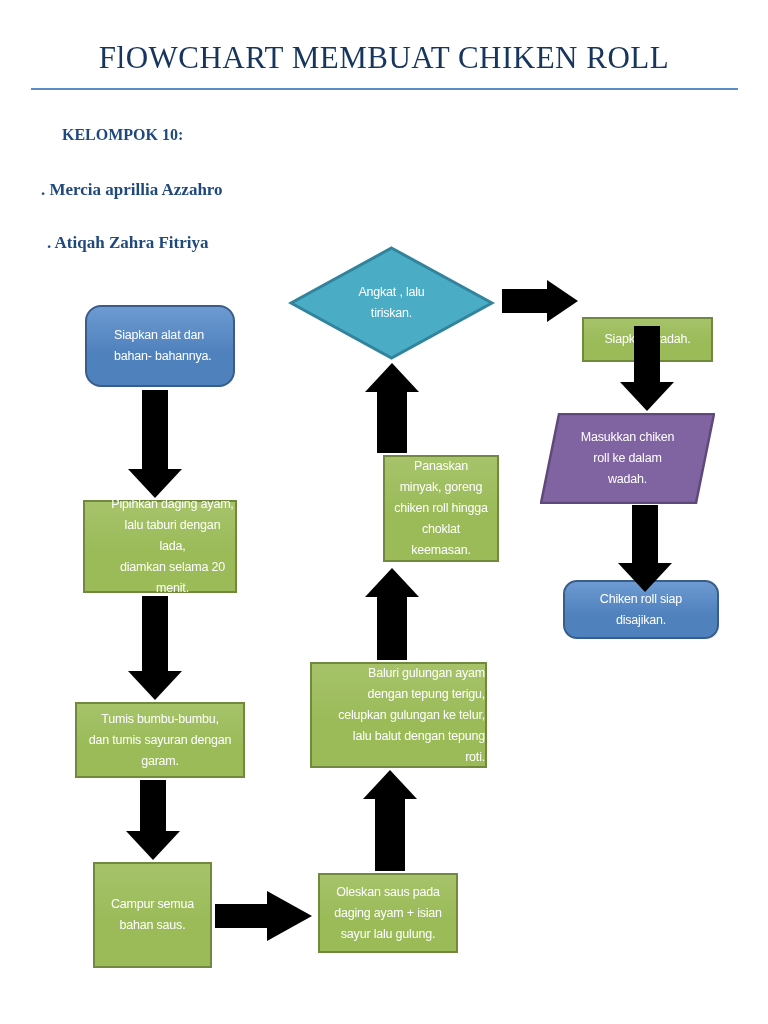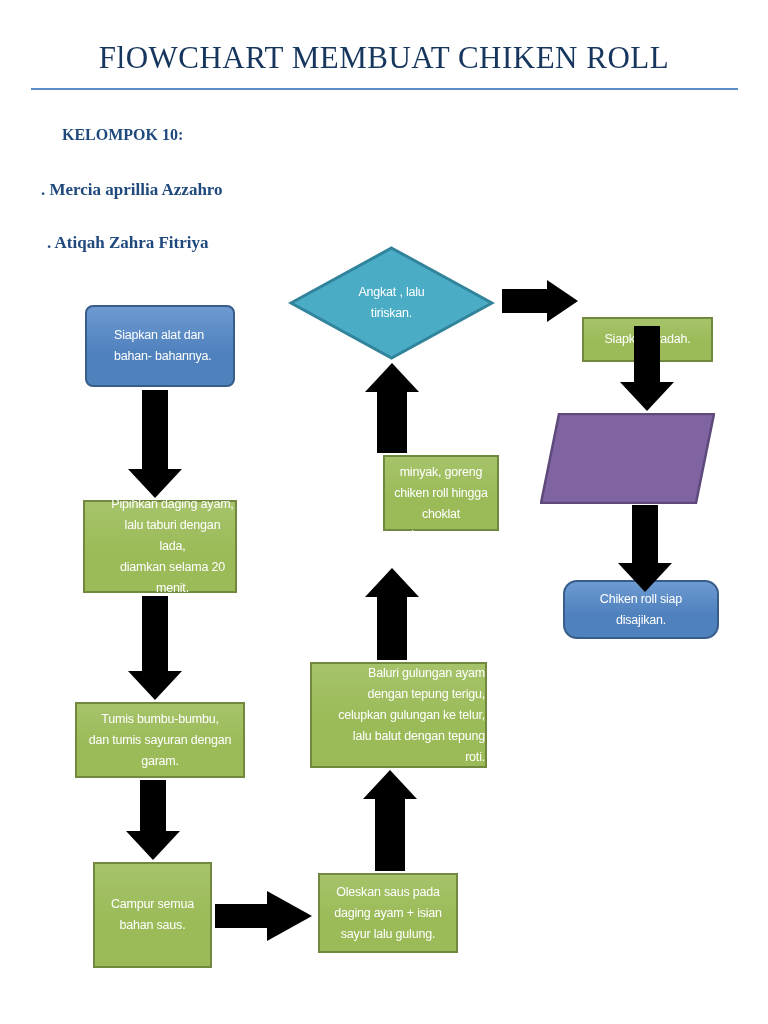--- a/index.html
+++ b/index.html
@@ -19,21 +19,21 @@
   .member.m2{left:47px;top:233px;}
 
   
   .node{position:absolute;display:flex;align-items:center;justify-content:center;
         box-sizing:border-box;color:#ffffff;font-size:12.5px;line-height:21px;
         text-align:center;}
   .node .node-label{white-space:pre-line;width:100%;letter-spacing:-0.2px;}
   .node.green{background:linear-gradient(180deg,#a6c36a 0%,#9bbb59 55%);
               border:2px solid #71893f;}
   .node.blue{background:linear-gradient(180deg,#6d9ad1 0%,#4f81bd 60%);
-             border:2px solid #385d8a;border-radius:8px;}
+             border:2px solid #385d8a;border-radius:16px;}
   .node.blue.start{justify-content:flex-start;text-align:left;padding-left:27px;}
   .node.shape-host{border:none;background:transparent;}
   .shape-svg{position:absolute;left:0;top:0;width:100%;height:100%;}
   .node .over{position:relative;z-index:2;}
 
   
   .arr{position:absolute;display:flex;}
   .arr.down{flex-direction:column;align-items:center;width:54px;}
   .arr.down .stem{width:26px;flex:1;background:#000;}
   .arr.down .head{width:0;height:0;border-left:27px solid transparent;
@@ -89,21 +89,21 @@
   </div>
 
   <div class="node green" style="left:310px;top:662px;width:177px;height:106px;text-align:right;">
     <span class="node-label">Baluri gulungan ayam
 dengan tepung terigu,
 celupkan gulungan ke telur,
 lalu balut dengan tepung
 roti.</span>
   </div>
 
-  <div class="node green" style="left:337px;top:455px;width:116px;height:76px;margin-left:46px;">
+  <div class="node green" style="left:337px;top:455px;width:116px;height:107px;margin-left:46px;">
     <span class="node-label">Panaskan
 minyak, goreng
 chiken roll hingga
 choklat
 keemasan.</span>
   </div>
 
   <div class="node shape-host" style="left:288px;top:246px;width:207px;height:114px;">
     <svg class="shape-svg" viewBox="0 0 207 114" preserveAspectRatio="none">
       <polygon points="103.5,2 204,57 103.5,112 3,57" fill="#4bacc6" stroke="#31849b" stroke-width="3"></polygon>
@@ -113,20 +113,23 @@
   </div>
 
   <div class="node green" style="left:582px;top:278px;width:131px;height:45px;margin-top:39px;">
     <span class="node-label">Siapkan wadah.</span>
   </div>
 
   <div class="node shape-host" style="left:540px;top:413px;width:175px;height:91px;">
     <svg class="shape-svg" viewBox="0 0 175 91" preserveAspectRatio="none">
       <polygon points="19,1 174,1 156,90 1,90" fill="#8064a2" stroke="#5f497a" stroke-width="2.5"></polygon>
     </svg>
+    <span class="node-label over">Masukkan chiken
+roll ke dalam
+wadah.</span>
   </div>
 
   <div class="node blue" style="left:563px;top:580px;width:156px;height:59px;border-radius:14px;">
     <span class="node-label">Chiken roll siap
 disajikan.</span>
   </div>
 
   <div class="arr down" style="left:128px;top:390px;height:108px;">
     <div class="stem"></div>
     <div class="head"></div>

